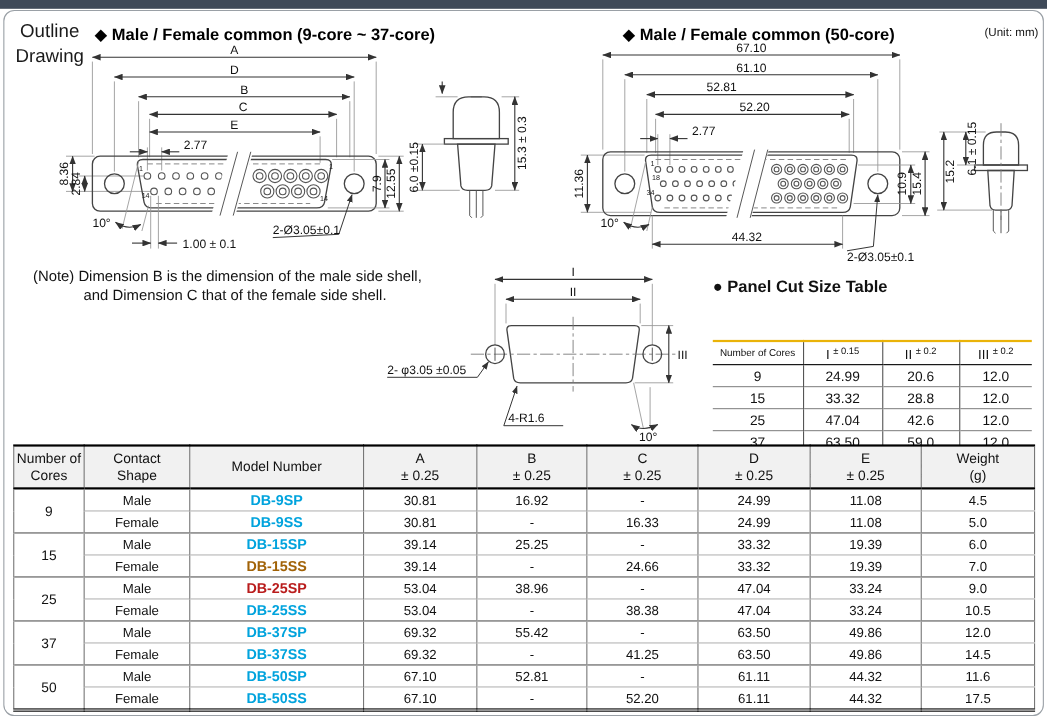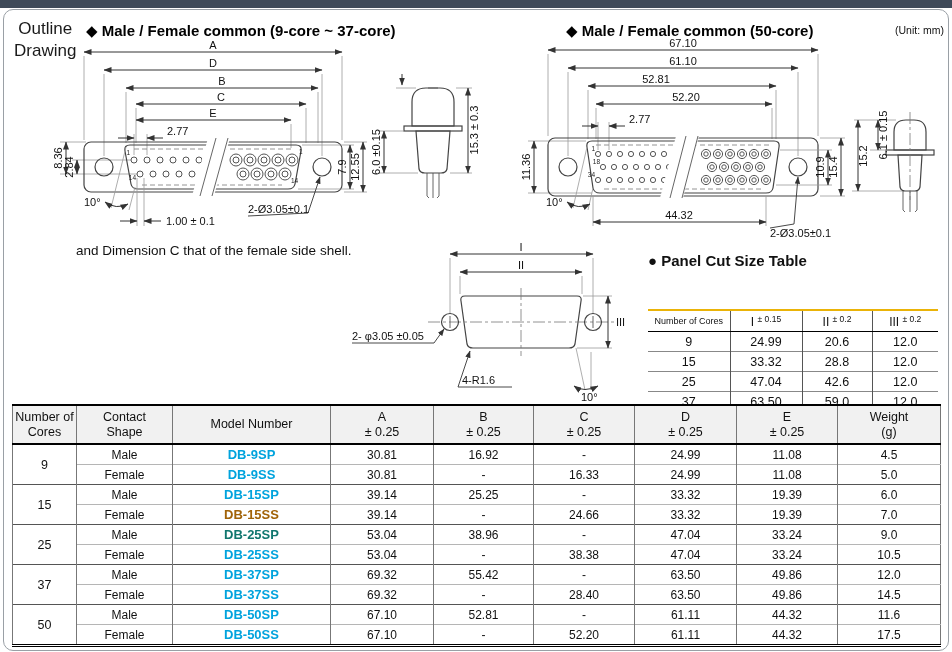--- a/index.html
+++ b/index.html
@@ -345,20 +345,21 @@
     <line class="ext" x1="4" y1="30" x2="46" y2="30"></line>
       <line class="ext" x1="20" y1="60" x2="38" y2="60"></line>
       <line class="ext" x1="2" y1="101" x2="52" y2="101"></line>
     <line class="dim" x1="28" y1="30" x2="28" y2="60" marker-start="url(#ar)" marker-end="url(#ar)"></line>
     <text x="37" y="45" text-anchor="middle" transform="rotate(-90 37 45)">6.1 ± 0.15</text>
     <line class="dim" x1="8" y1="30" x2="8" y2="101" marker-start="url(#ar)" marker-end="url(#ar)"></line>
     <text x="17" y="66" text-anchor="middle" transform="rotate(-90 17 66)">15.2</text>
   </svg>
 
   <div id="note" class="abs">
+    <div class="l1">(Note) Dimension B is the dimension of the male side shell,</div>
     <div class="l2">and Dimension C that of the female side shell.</div>
   </div>
 
   <svg class="abs" style="left:350px; top:244px;" width="302" height="158" viewBox="0 0 302 158">
     <line class="ext" x1="100" y1="14" x2="100" y2="70"></line>
       <line class="ext" x1="243" y1="14" x2="243" y2="70"></line>
     <line class="dim" x1="100" y1="10" x2="243" y2="10" marker-start="url(#ar)" marker-end="url(#ar)"></line>
     <text x="171" y="7" text-anchor="middle">I</text>
     <line class="ext" x1="110" y1="32" x2="110" y2="50"></line>
       <line class="ext" x1="232" y1="32" x2="232" y2="50"></line>
@@ -533,21 +534,21 @@
           <td>39.14</td>
             <td>-</td>
             <td>24.66</td>
             <td>33.32</td>
             <td>19.39</td>
             <td>7.0</td>
         </tr>
         <tr class="grp">
           <td class="cores" rowspan="2">25</td>
           <td>Male</td>
-          <td class="model"><span style="color: #0f766e;">DB-25SP</span></td>
+          <td class="model"><span style="color: #b91c1c;">DB-25SP</span></td>
           <td>53.04</td>
             <td>38.96</td>
             <td>-</td>
             <td>47.04</td>
             <td>33.24</td>
             <td>9.0</td>
         </tr>
         <tr>
           <td>Female</td>
           <td class="model"><span style="color: rgb(0, 163, 221);">DB-25SS</span></td>
@@ -567,21 +568,21 @@
             <td>-</td>
             <td>63.50</td>
             <td>49.86</td>
             <td>12.0</td>
         </tr>
         <tr>
           <td>Female</td>
           <td class="model"><span style="color: rgb(0, 163, 221);">DB-37SS</span></td>
           <td>69.32</td>
             <td>-</td>
-            <td>28.40</td>
+            <td>41.25</td>
             <td>63.50</td>
             <td>49.86</td>
             <td>14.5</td>
         </tr>
         <tr class="grp">
           <td class="cores" rowspan="2">50</td>
           <td>Male</td>
           <td class="model"><span style="color: rgb(0, 163, 221);">DB-50SP</span></td>
           <td>67.10</td>
             <td>52.81</td>

